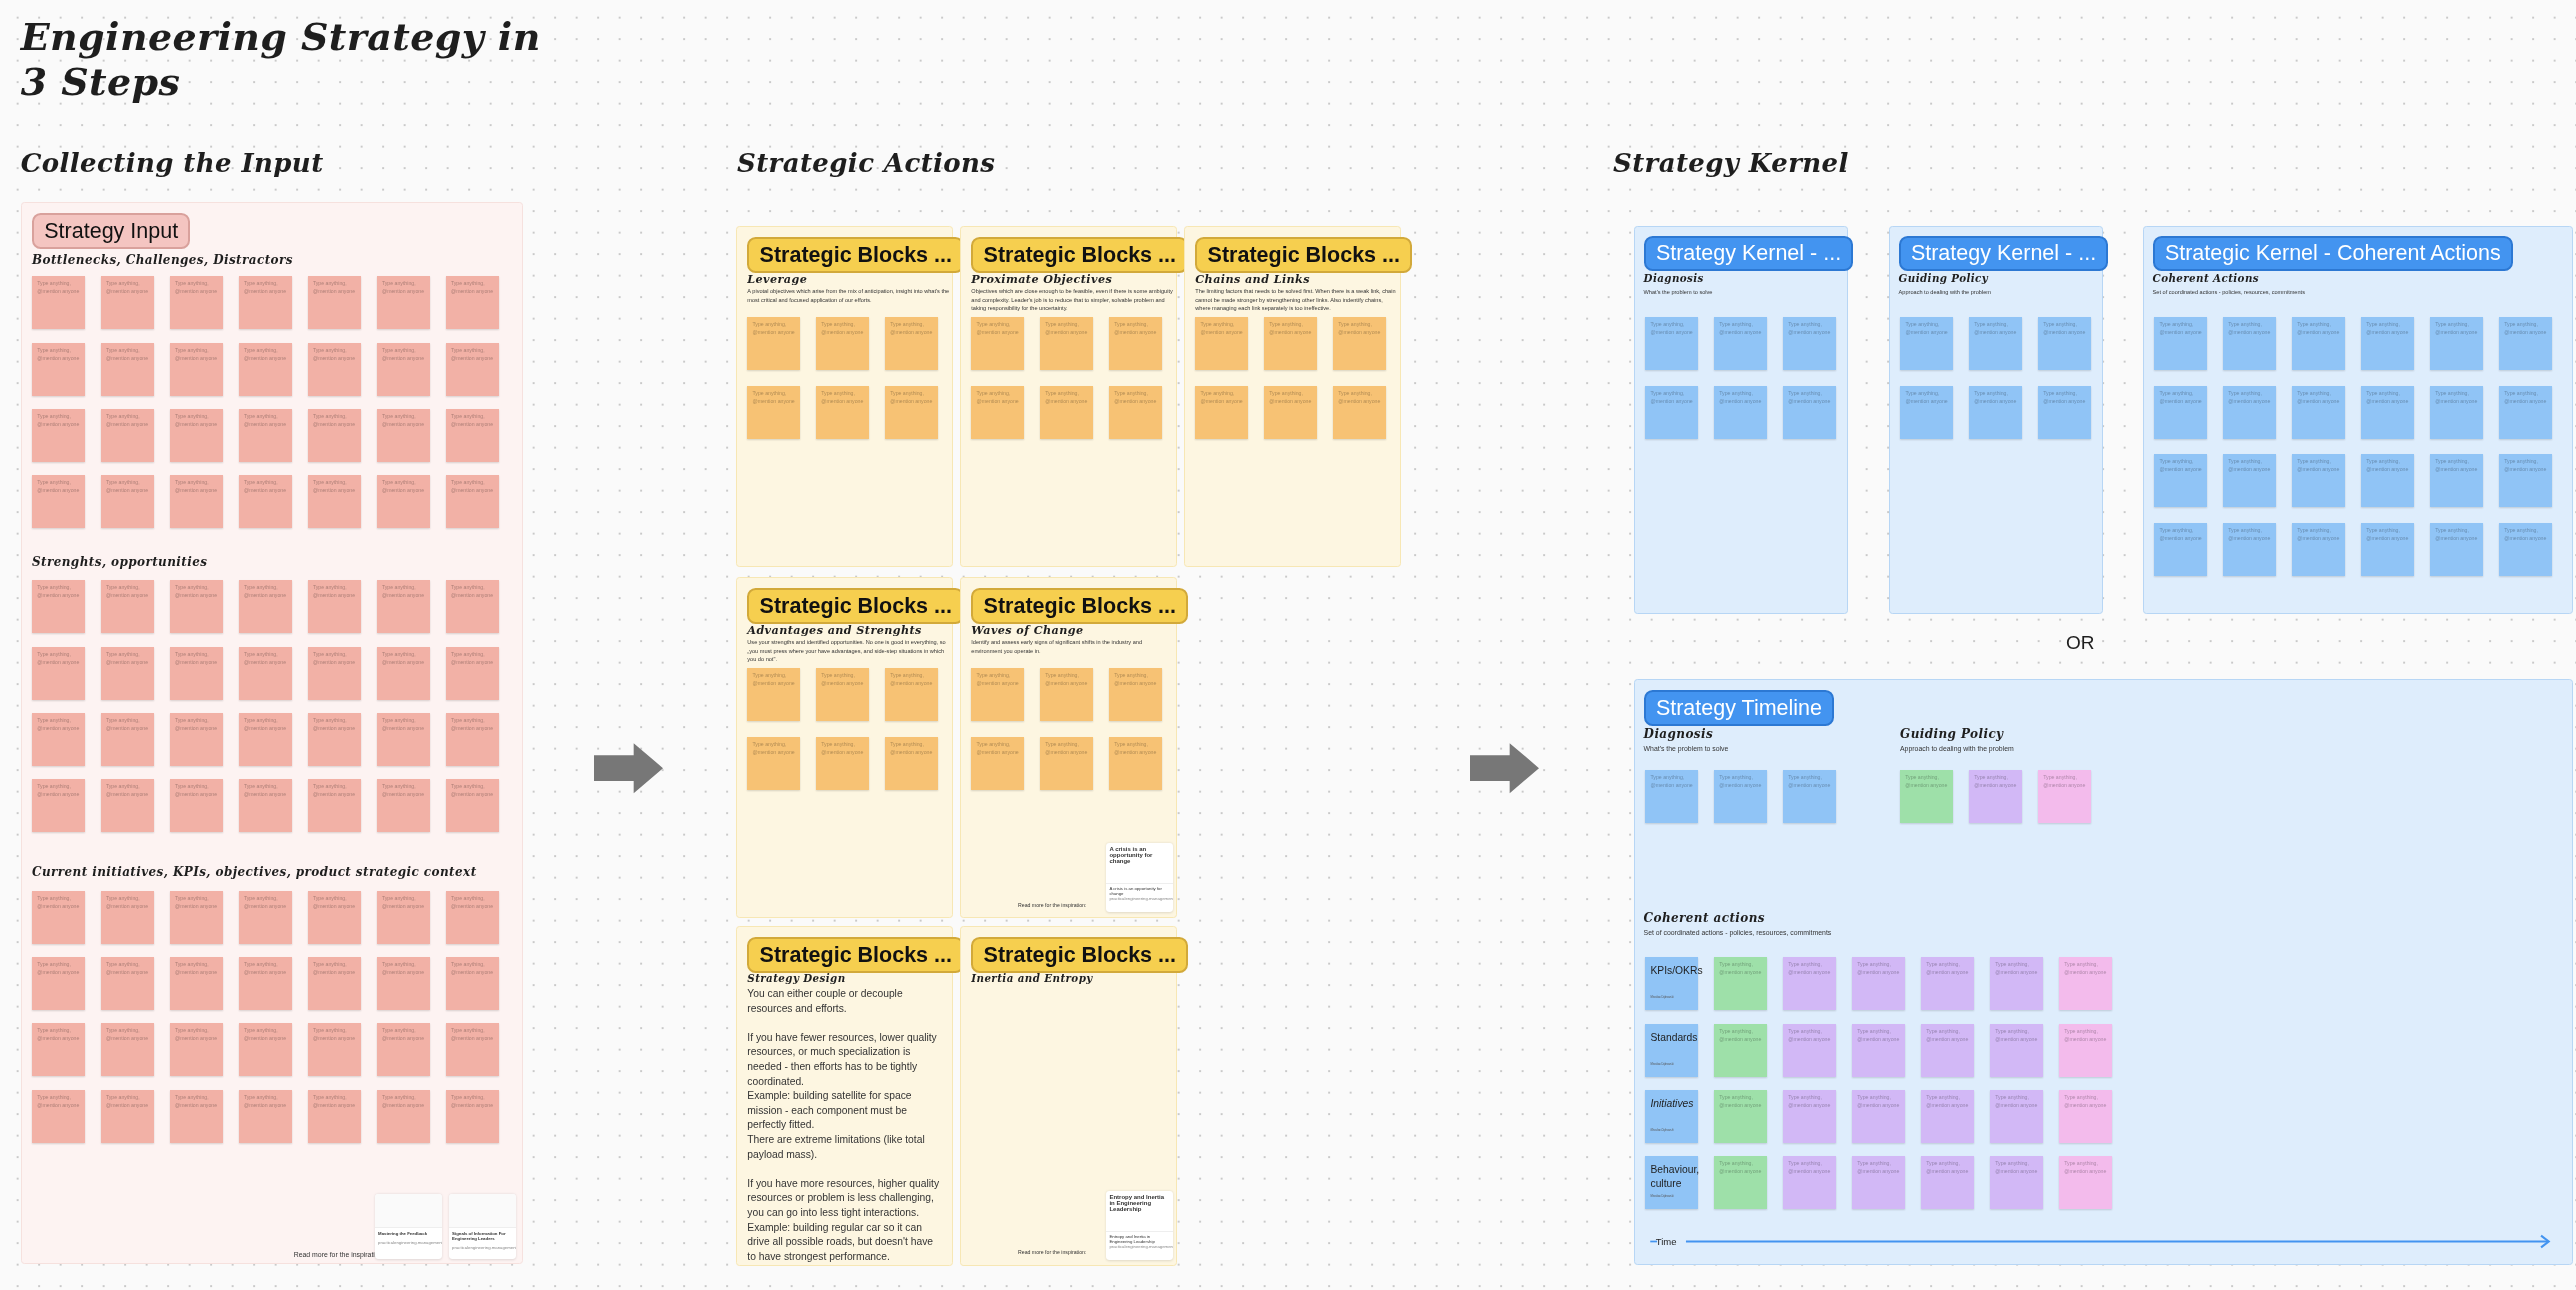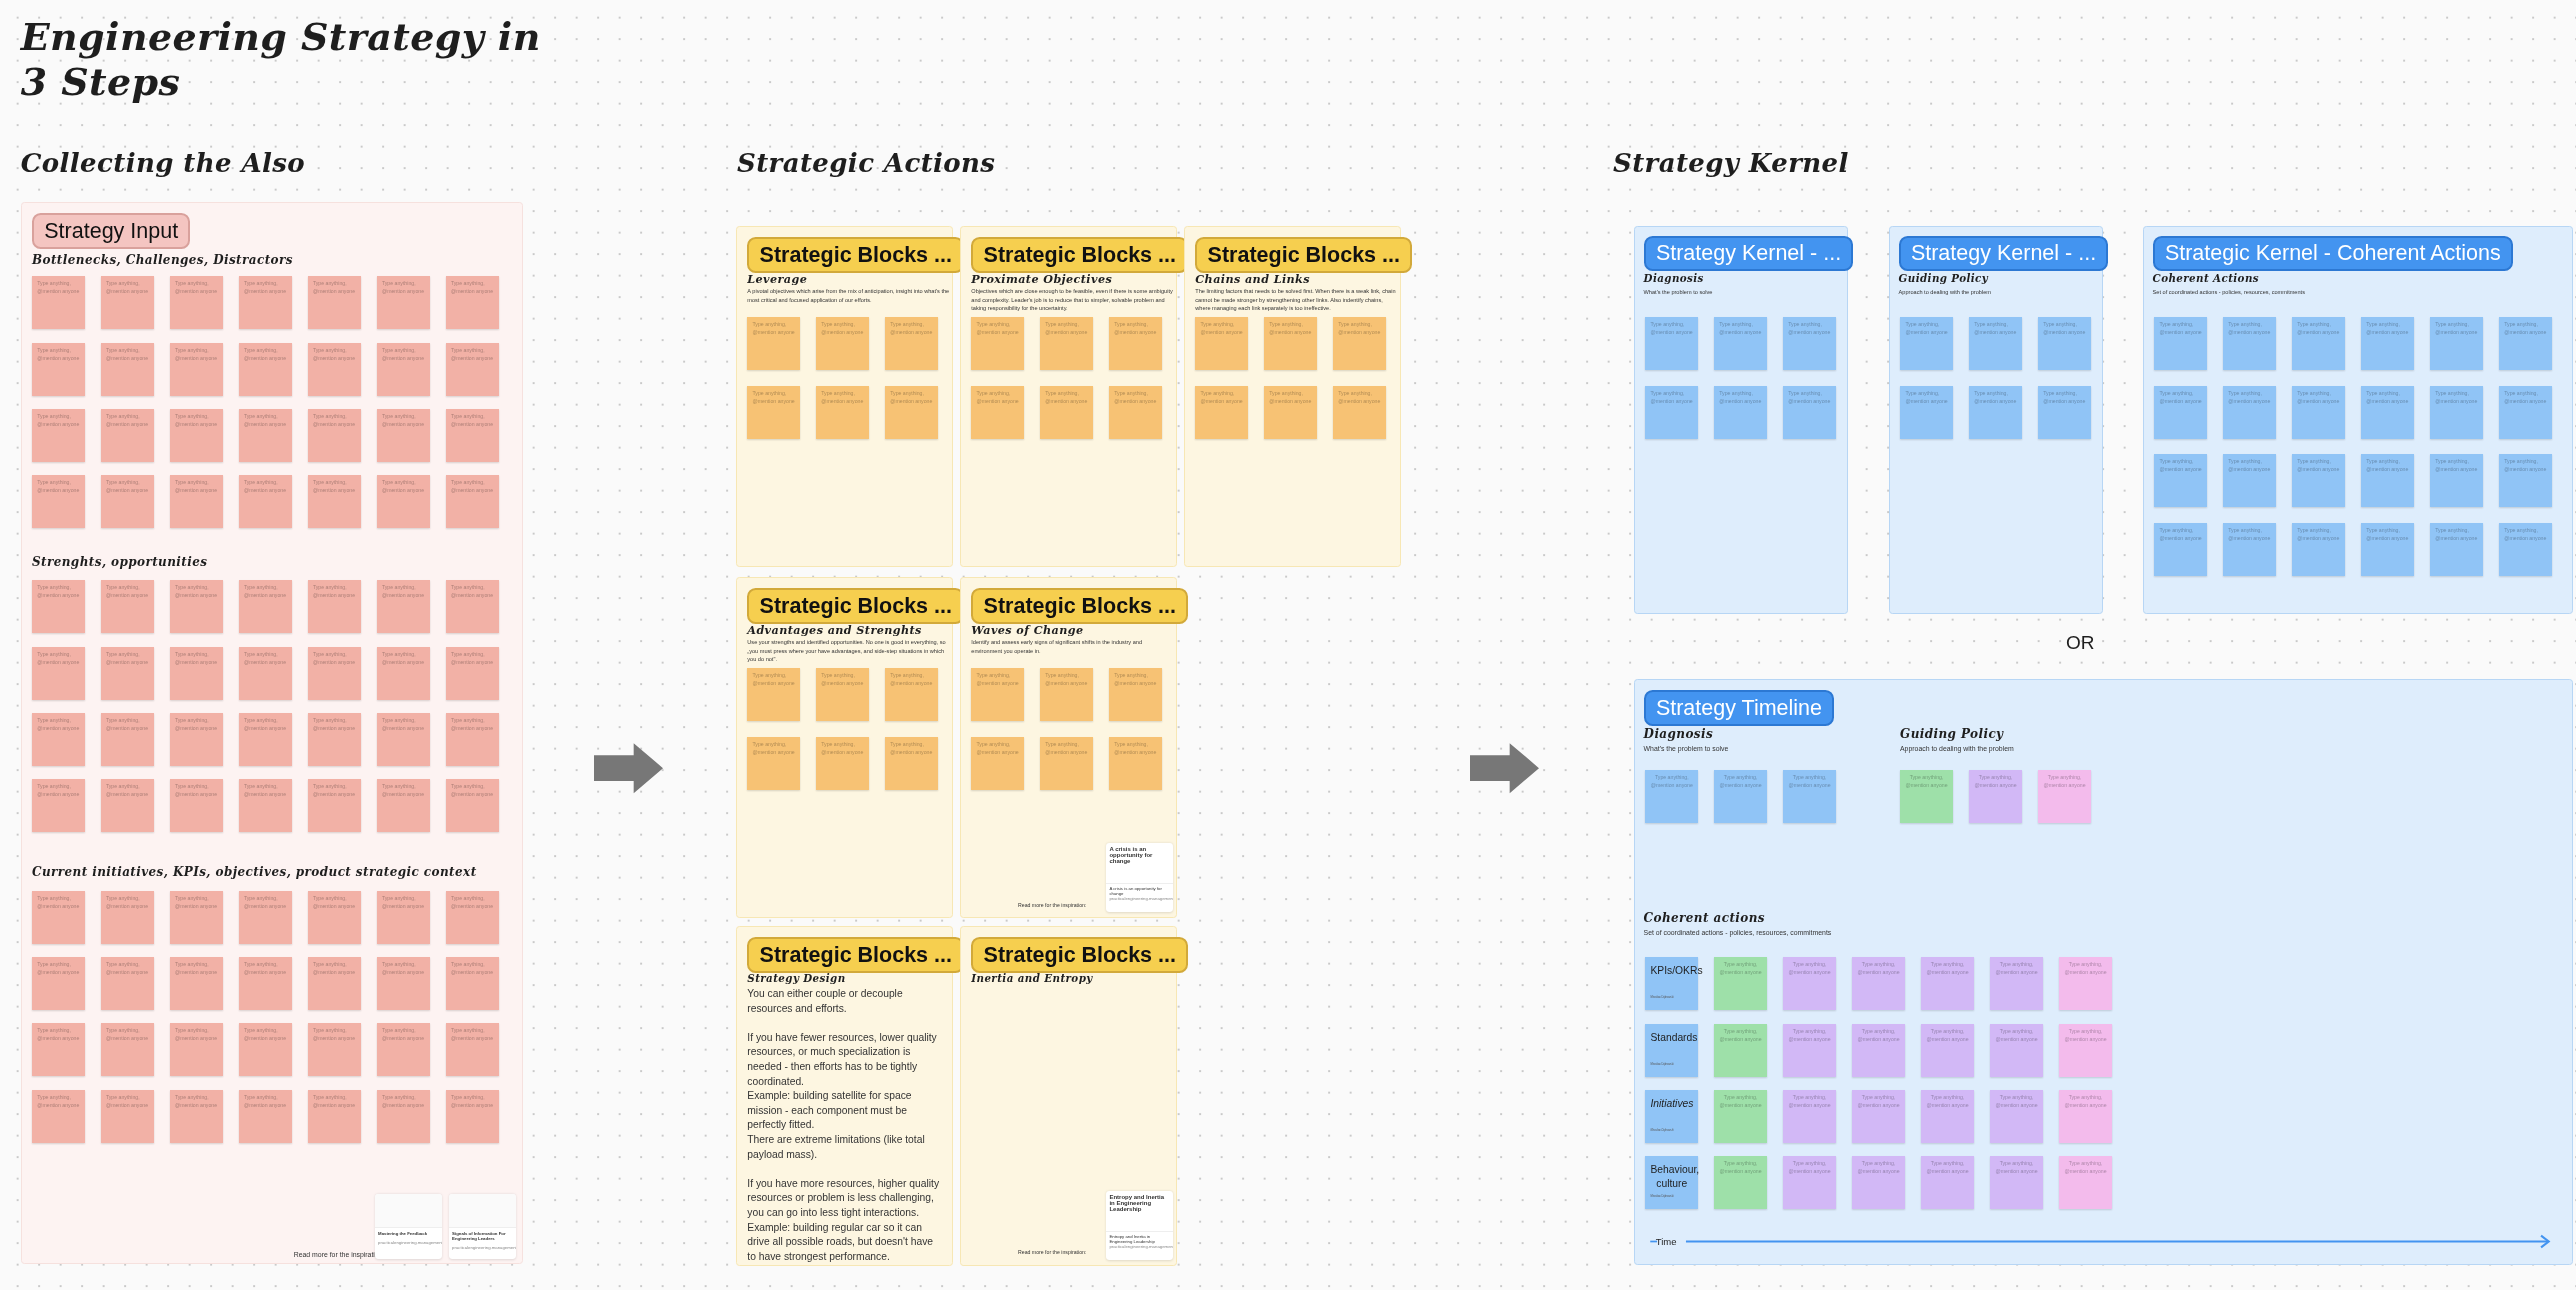--- a/index.html
+++ b/index.html
@@ -38,21 +38,21 @@
   .readmore{position:absolute;font-size:6.9px;color:#333;}
   .timeline{position:absolute;}
   .time-label{position:absolute;font-size:9.5px;}
 </style>
 </head>
 <body>
 
 <div class="abs title hand" style="white-space:pre-line;">Engineering Strategy in
 3 Steps</div>
 
-<div class="abs step-title hand" style="left:20.7px;top:148px;">Collecting the Also</div>
+<div class="abs step-title hand" style="left:20.7px;top:148px;">Collecting the Input</div>
 <div class="abs step-title hand" style="left:737px;top:148px;">Strategic Actions</div>
 <div class="abs step-title hand" style="left:1613px;top:148px;">Strategy Kernel</div>
 
 <div class="section sec-pink" style="left:20.7px;top:202px;width:500px;height:1060px;">
   <div class="badge badge-pink" style="left:10.3px;top:10.3px;">Strategy Input</div>
   <div class="sub hand" style="left:10.3px;top:50px;">Bottlenecks, Challenges, Distractors</div>
   <div id="grp0">
       <div class="sticky s-pink" style="left: 10.3px; top: 73px;">Type anything, @mention anyone</div>
       <div class="sticky s-pink" style="left: 79px; top: 73px;">Type anything, @mention anyone</div>
       <div class="sticky s-pink" style="left: 148px; top: 73px;">Type anything, @mention anyone</div>
@@ -301,21 +301,21 @@
       <div class="sticky s-blue" style="left: 79px; top: 296px;">Type anything, @mention anyone</div>
       <div class="sticky s-blue" style="left: 148px; top: 296px;">Type anything, @mention anyone</div>
       <div class="sticky s-blue" style="left: 217px; top: 296px;">Type anything, @mention anyone</div>
       <div class="sticky s-blue" style="left: 286px; top: 296px;">Type anything, @mention anyone</div>
       <div class="sticky s-blue" style="left: 355px; top: 296px;">Type anything, @mention anyone</div>
     </div>
   </div>
 
 <div class="or" style="left:2066px;top:632px;">OR</div>
 
-<div class="section sec-blue" style="left:1613px;top:679px;width:937px;height:584px;text-align:center;">
+<div class="section sec-blue" style="left:1613px;top:679px;width:937px;height:584px;">
   <div class="badge badge-blue" style="left:8.6px;top:10.3px;">Strategy Timeline</div>
   <div class="sub hand" style="left:8.6px;top:47px;">Diagnosis</div>
   <div class="desc" style="left:8.6px;top:64px;">What's the problem to solve</div>
   <div class="sub hand" style="left:265px;top:47px;">Guiding Policy</div>
   <div class="desc" style="left:265px;top:64px;">Approach to dealing with the problem</div>
   <div id="tl-top">
       <div class="sticky s-blue" style="left: 10.3px; top: 90px;">Type anything, @mention anyone</div>
       <div class="sticky s-blue" style="left: 79px; top: 90px;">Type anything, @mention anyone</div>
       <div class="sticky s-blue" style="left: 148px; top: 90px;">Type anything, @mention anyone</div>
       <div class="sticky s-green" style="left: 265px; top: 90px;">Type anything, @mention anyone</div>

